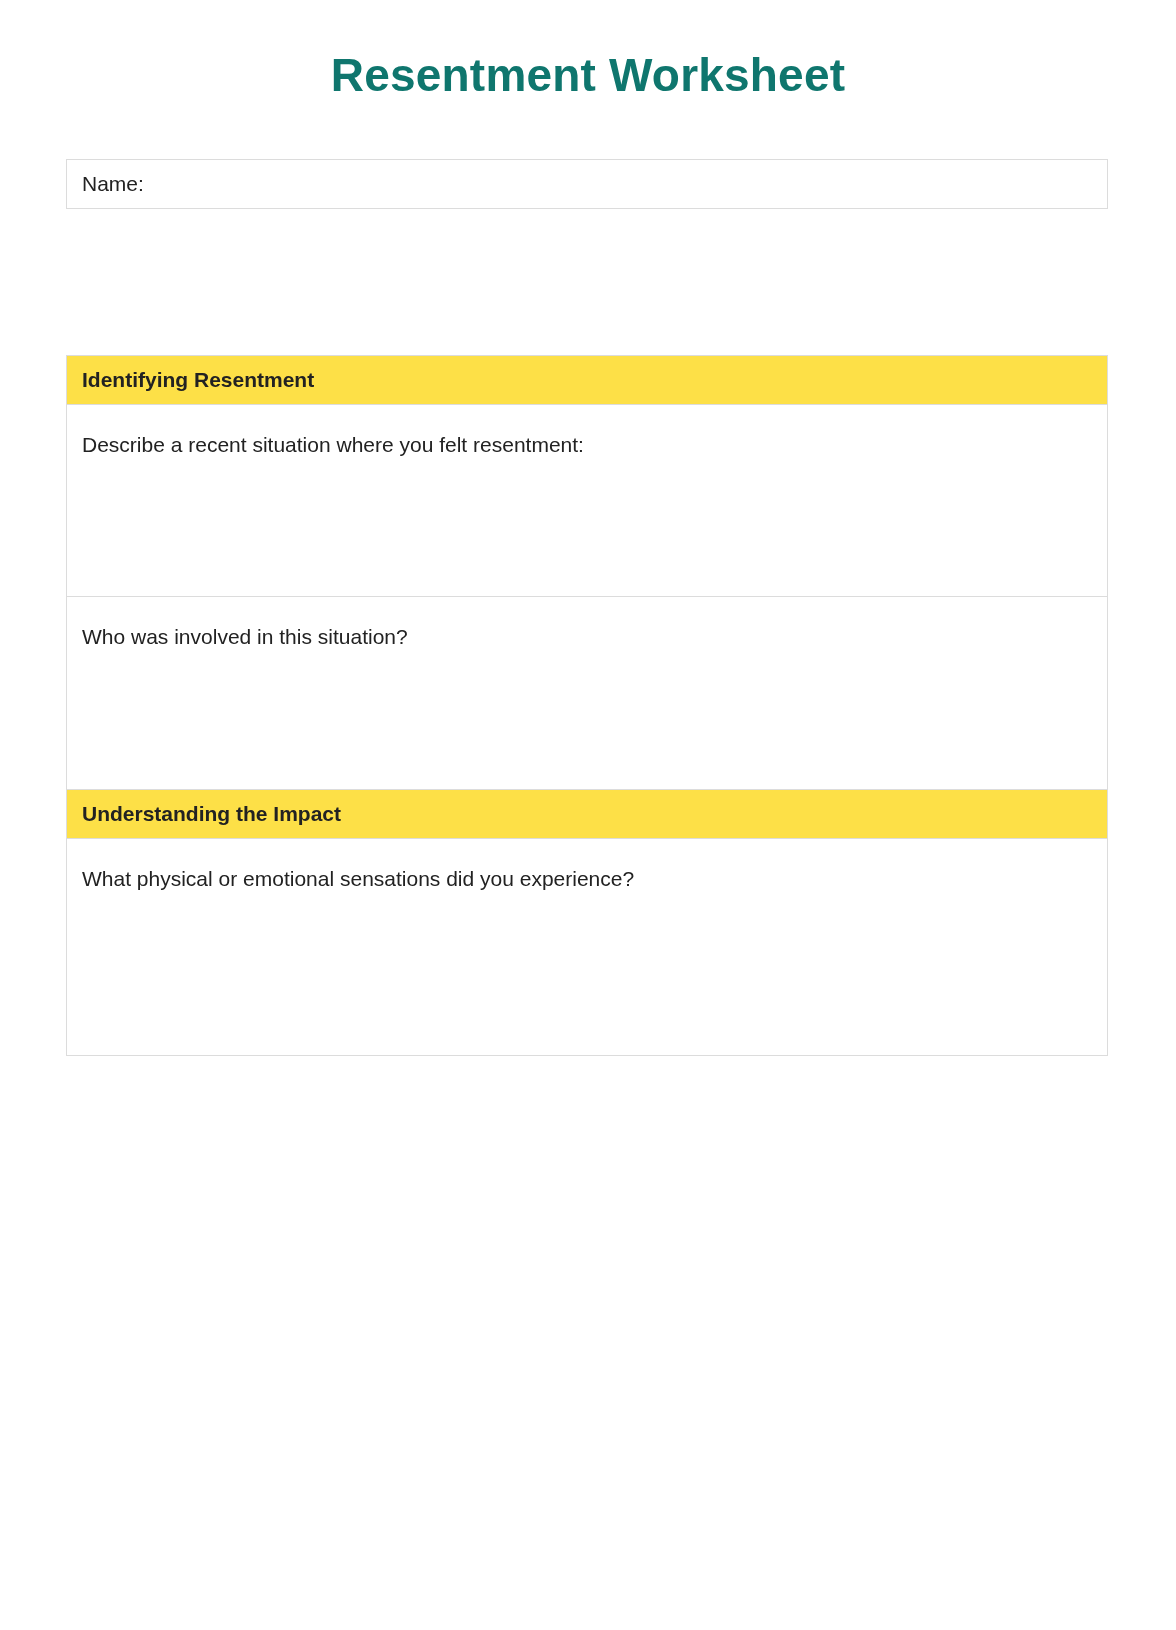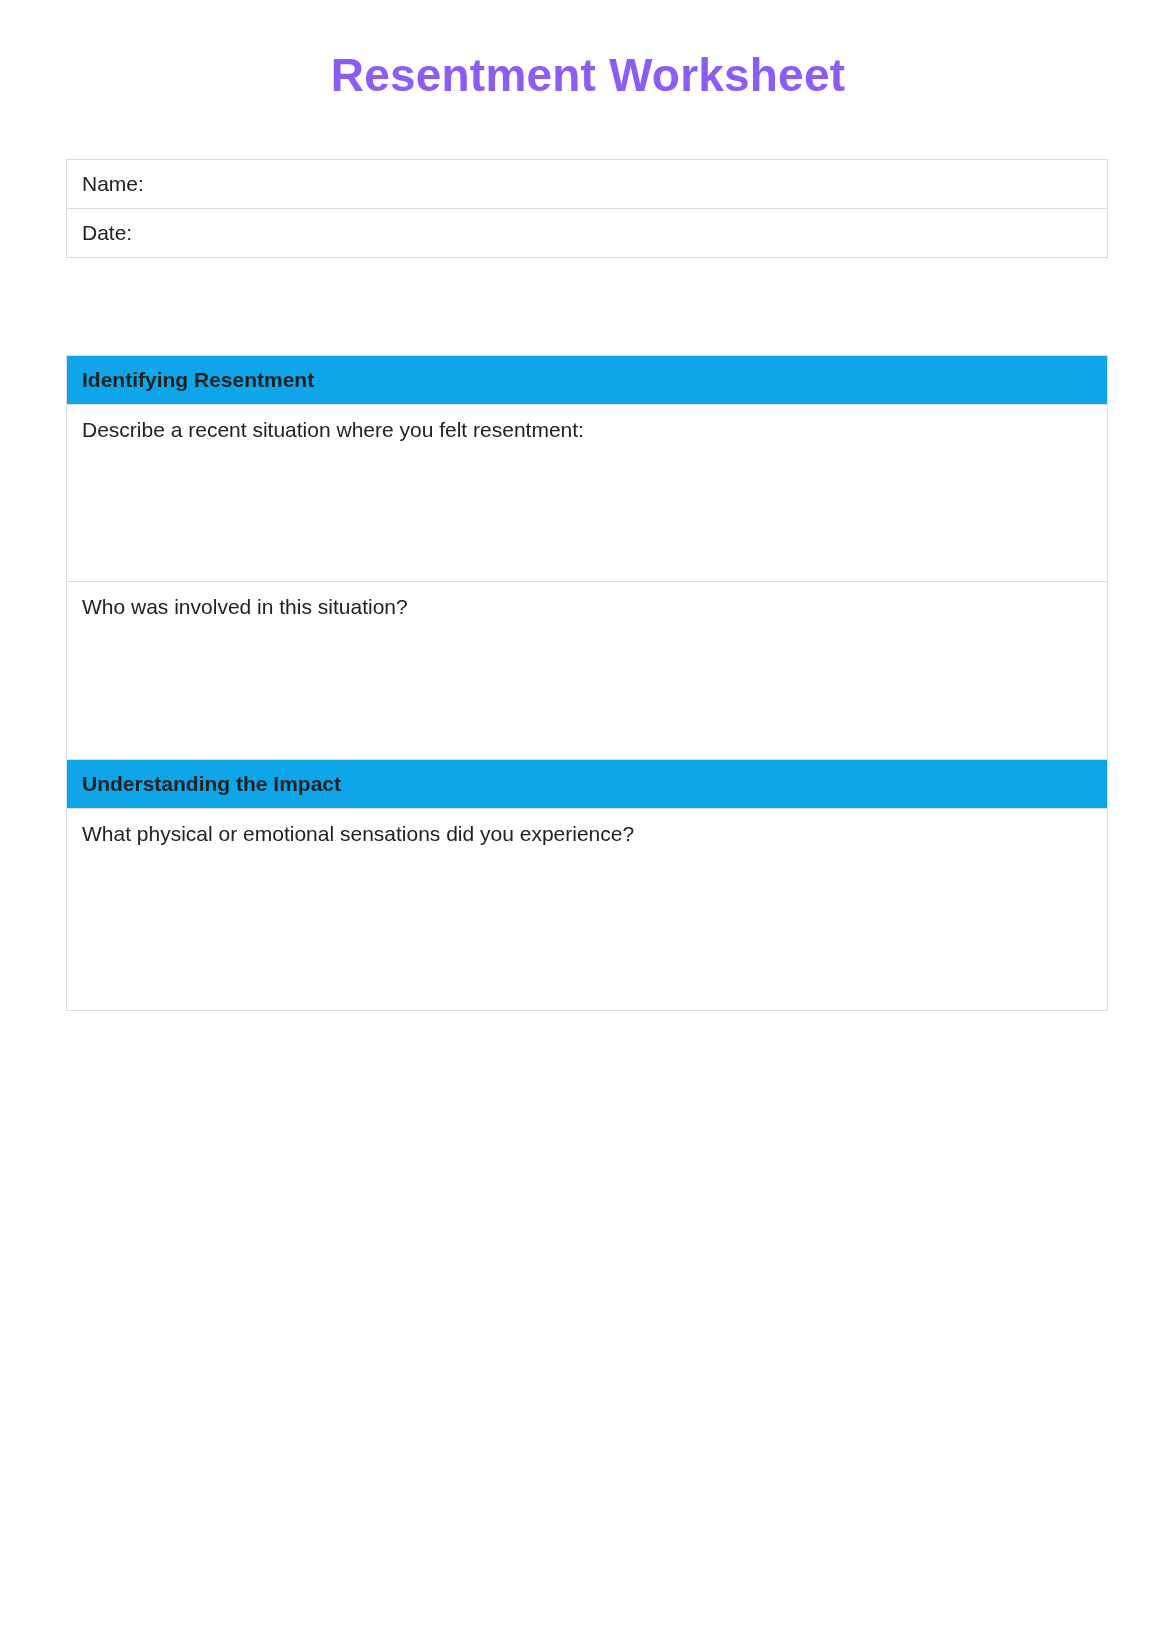--- a/index.html
+++ b/index.html
@@ -1,37 +1,34 @@
 <!DOCTYPE html>
 <html><head>
 <meta charset="utf-8">
 <style>
   html, body { margin:0; padding:0; background:#ffffff; }
   body { width:1176px; height:1630px; position:relative; font-family:"Liberation Sans", sans-serif; color:#222; }
-  .title { position:absolute; top:48px; left:0; width:1176px; text-align:center; font-size:46px; font-weight:bold; color:#8b5cf6; margin:0; letter-spacing:0.2px; }
+  .title { position:absolute; top:48px; left:0; width:1176px; text-align:center; font-size:46px; font-weight:bold; color:#0f766e; margin:0; letter-spacing:0.2px; }
   table { position:absolute; left:66px; width:1042px; border-collapse:collapse; }
   td { border:1.5px solid #dcdcdc; padding:0 15px; font-size:21px; vertical-align:top; color:#222; }
   .info td { height:48px; vertical-align:middle; }
-  .section td { background:#0ea5e9; font-weight:bold; height:48px; vertical-align:middle; }
-  .q td { padding-top:13px;margin-left:35px; }
+  .section td { background:#fde047; font-weight:bold; height:48px; vertical-align:middle; }
+  .q td { padding-top:28px;margin-left:35px; }
   #t1 { top:159px; }
   #t2 { top:355px; }
 </style>
 </head>
 <body>
 
 <h1 class="title">Resentment Worksheet</h1>
 
 <table id="t1" class="info">
   <tbody>
       <tr>
         <td>Name:</td>
-      </tr>
-  <tr>
-        <td>Date:</td>
       </tr>
 </tbody>
   </table>
 
 <table id="t2">
   <tbody>
       <tr class="section">
         <td>Identifying Resentment</td>
       </tr>
   <tr class="q">

